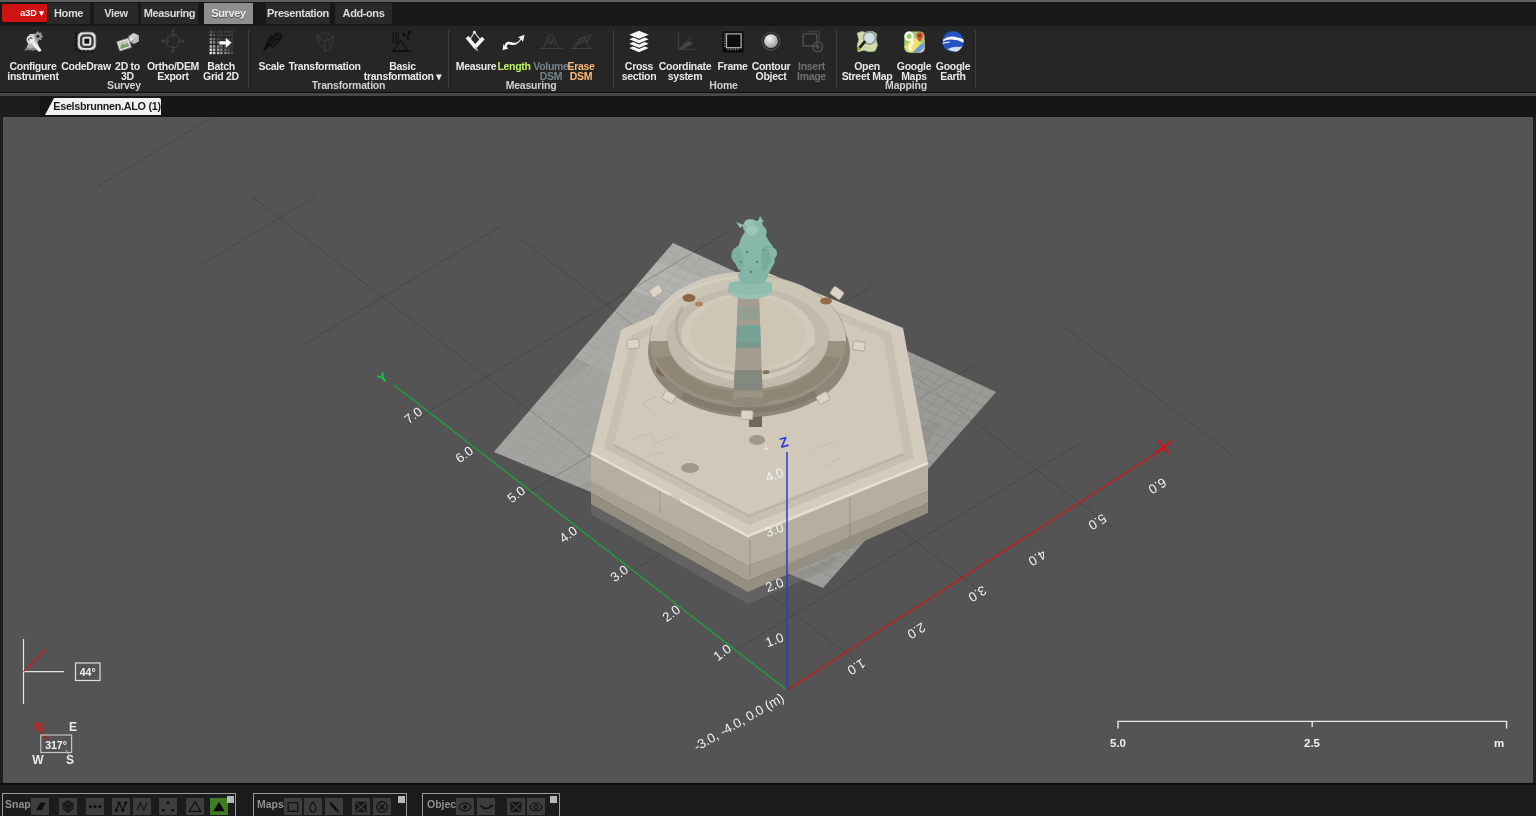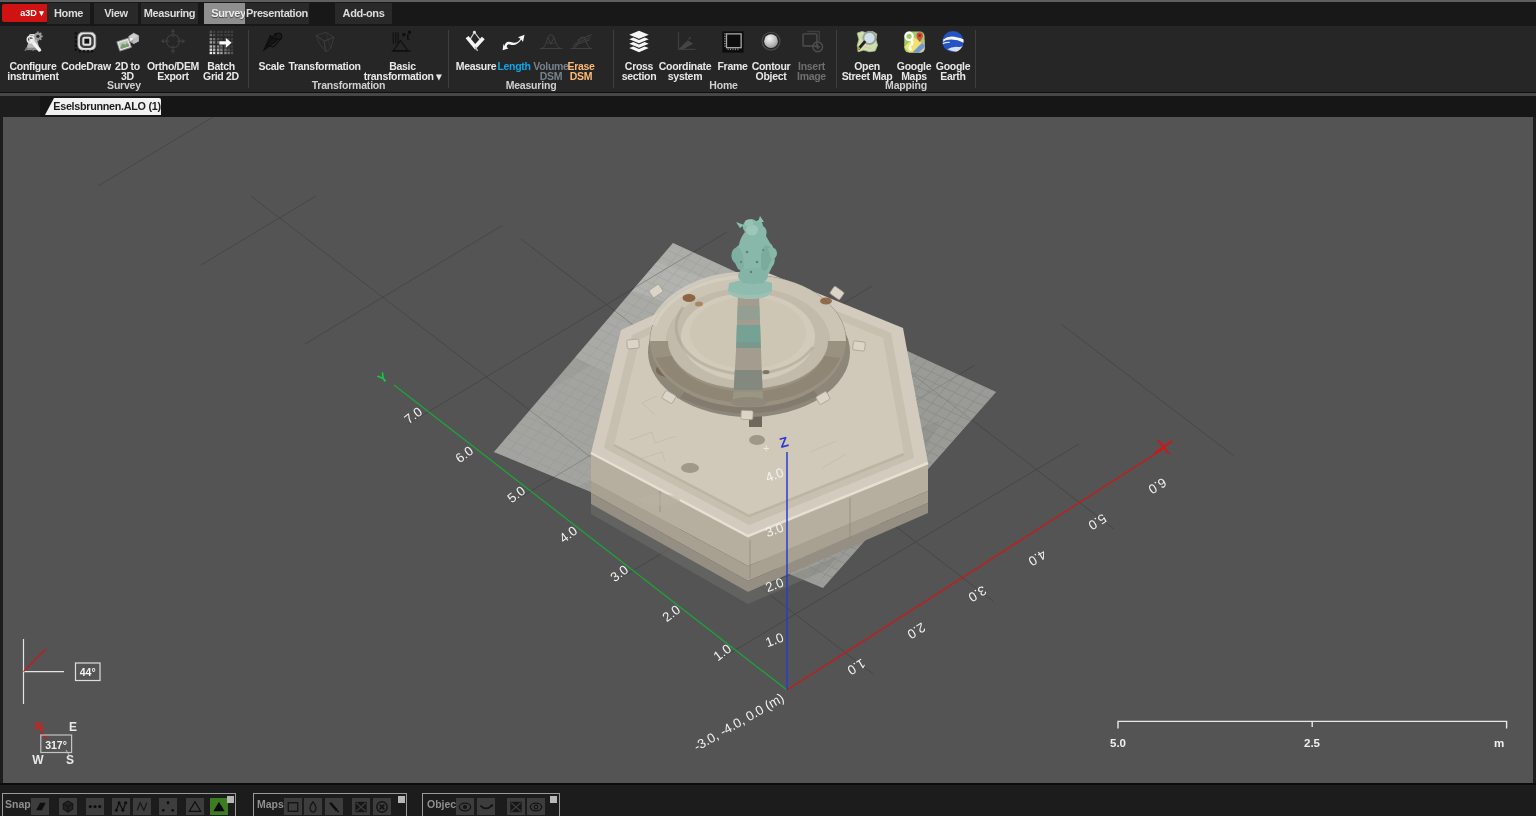--- a/index.html
+++ b/index.html
@@ -27,21 +27,21 @@
 .bsq { position:absolute; top:11px; width:7px; height:7px; background:#b8b8b8; }
 </style></head>
 <body>
 <div id="topline"></div>
 <div id="tabbar">
 <div id="a3d">a3D ▾</div>
 <div class="tab" style="left:47px;width:43px">Home</div>
     <div class="tab" style="left:94px;width:44px">View</div>
     <div class="tab" style="left:141px;width:57px">Measuring</div>
     <div class="tab active" style="left:204px;width:49px">Survey</div>
-    <div class="tab" style="left:245px;width:64px">Presentation</div>
+    <div class="tab" style="left:266px;width:64px">Presentation</div>
     <div class="tab" style="left:335px;width:57px">Add-ons</div>
 </div>
 <div id="ribbon">
 <svg width="0" height="0">
       <defs>
         <radialGradient id="sphg" cx="0.38" cy="0.3" r="0.8">
           <stop offset="0" stop-color="#f5f5f5"></stop>
           <stop offset="0.55" stop-color="#c2c2c2"></stop>
           <stop offset="1" stop-color="#8a8a8a"></stop>
         </radialGradient>
@@ -189,21 +189,21 @@
           <circle cx="24" cy="4" r="1.4" fill="#0f0f0f"></circle>
           <text x="20" y="14" font-size="13" font-weight="bold" fill="#0f0f0f" stroke="none" font-family="Liberation Serif">t</text>
         </g>
       </svg><div class="rlbl">Basic<br>transformation ▾</div></div><div class="rbtn" style="left:431px;color:#e8e8e8"><svg width="26" height="26" viewBox="0 0 32 32">
         <g>
           <path d="M14 4 L8 14 M14 4 L21 13" stroke="#cfcfcf" stroke-width="1.5" fill="none"></path>
           <circle cx="14" cy="4" r="1.8" fill="#e0e0e0"></circle>
           <path d="M5 10 L15 22 L25 11" stroke="#f5f5f5" stroke-width="4.6" fill="none"></path>
           <path d="M15 22 L18 27" stroke="#b8b8b8" stroke-width="1.8"></path>
         </g>
-      </svg><div class="rlbl">Measure<br></div></div><div class="rbtn" style="left:469px;color:#0ea5e9"><svg width="26" height="26" viewBox="0 0 32 32">
+      </svg><div class="rlbl">Measure<br></div></div><div class="rbtn" style="left:469px;color:#bef264"><svg width="26" height="26" viewBox="0 0 32 32">
         <path d="M4 21 Q6 14 12 16 Q20 19 24 12 L21 10 L29 7 L27 16 L25 13 Q19 22 11 19 Q7 18 7 22 L9 24 L2 26 L3 18 Z" fill="#f5f5f5"></path>
       </svg><div class="rlbl">Length<br></div></div><div class="rbtn" style="left:506px;color:#75828d"><svg width="26" height="26" viewBox="0 0 32 32">
         <g stroke="#3f3f3f" fill="none" stroke-width="1.3">
           <path d="M4 24 Q8 23 10 17 Q13 7 16 7 Q19 7 22 17 Q24 23 28 24"></path>
           <line x1="2" y1="24" x2="30" y2="24"></line>
           <path d="M12 10 L16 18 L20 10"></path>
           <path d="M10 16 Q16 20 22 16" opacity="0.7"></path>
         </g>
       </svg><div class="rlbl">Volume<br>DSM</div></div><div class="rbtn" style="left:536px;color:#fdba74"><svg width="26" height="26" viewBox="0 0 32 32">
         <g stroke="#3f3f3f" fill="none" stroke-width="1.3">

